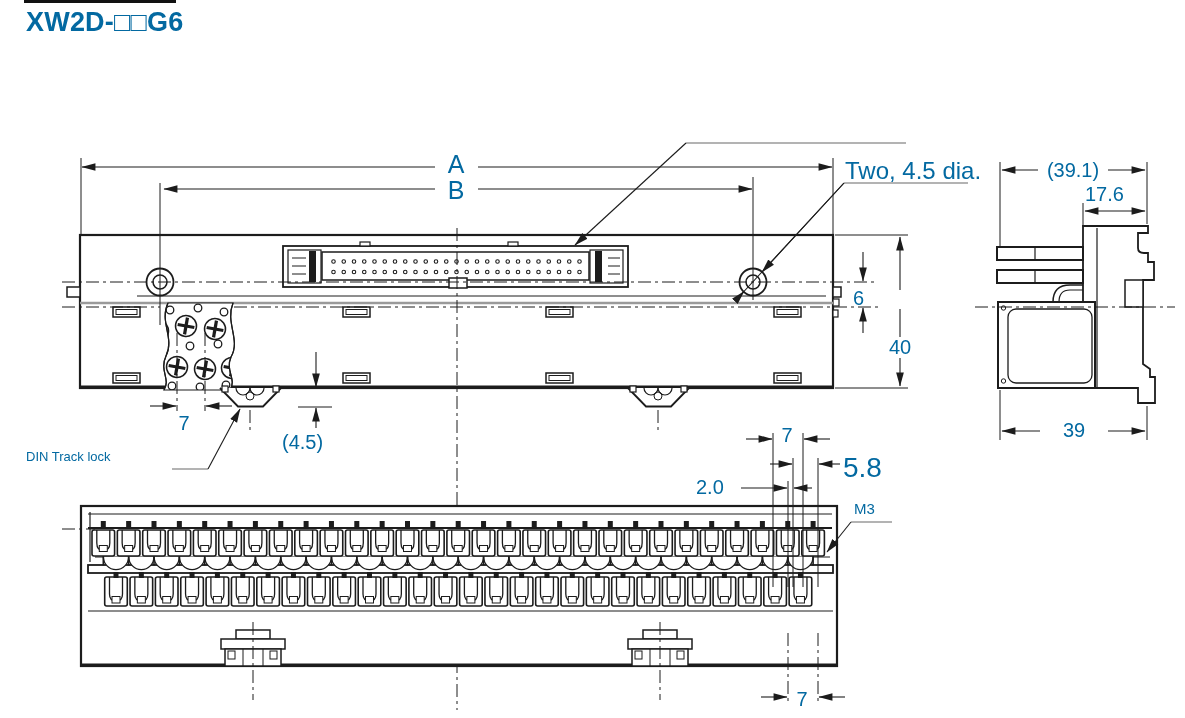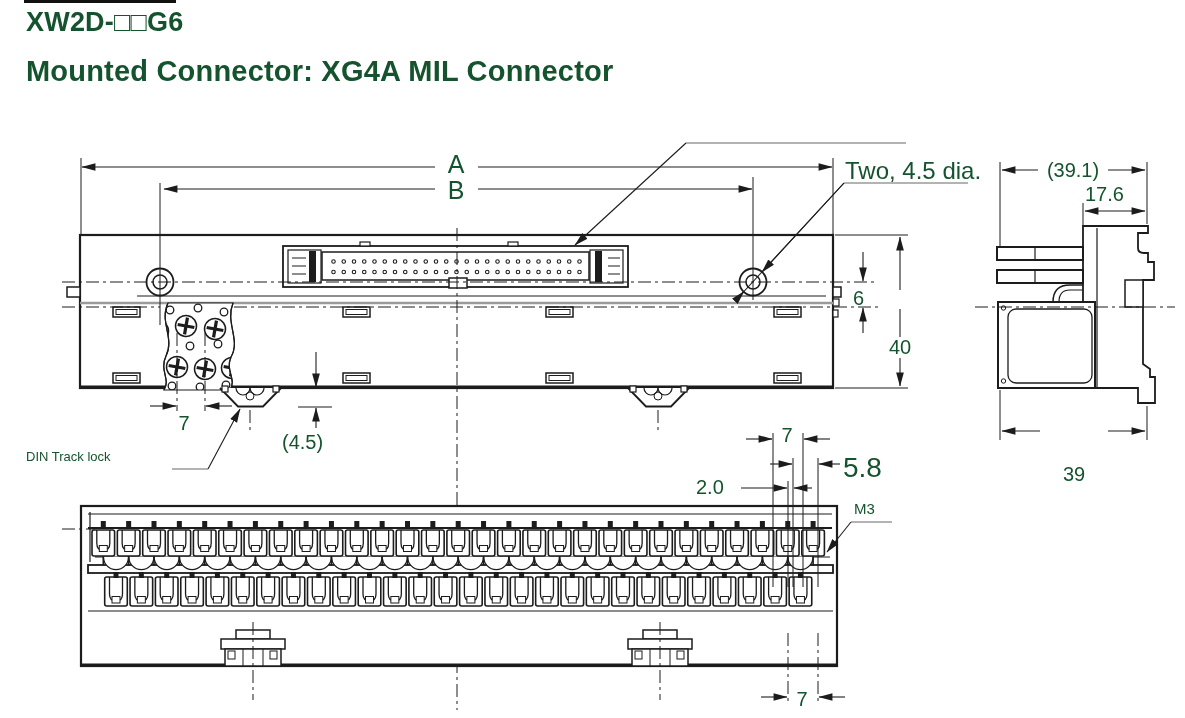--- a/index.html
+++ b/index.html
@@ -1,18 +1,18 @@
 <!DOCTYPE html>
 <html><head>
 <meta charset="utf-8">
 <style>
   html,body{margin:0;padding:0;background:#fff;}
   #stage{position:relative;width:1185px;height:718px;background:#fff;overflow:hidden;
          font-family:"Liberation Sans",sans-serif;color:#1c1c1c;}
-  .lbl{position:absolute;white-space:nowrap;line-height:1.05;color:#14532d;}
+  .lbl{position:absolute;white-space:nowrap;line-height:1.05;color:#0369a1;}
   .ttl{font-weight:bold;letter-spacing:.2px;}
   .ctr{text-align:center;}
   .bgw{background:#fff;}
   #drawing{position:absolute;left:0;top:0;}
   .k{stroke:#1c1c1c;fill:none;}
   .kw{stroke:#1c1c1c;fill:#fff;}
   .kb{fill:#1c1c1c;stroke:none;}
   .g{stroke:#9a9a9a;fill:none;}
   .cl{stroke:#1c1c1c;fill:none;stroke-width:1;stroke-dasharray:13 4 3 4;}
   .x1{stroke-width:1;}.x11{stroke-width:1.1;}.x12{stroke-width:1.2;}.x13{stroke-width:1.3;}
@@ -21,21 +21,20 @@
   .artifact{position:absolute;background:#111;}
 </style>
 </head>
 <body>
 
 <div id="stage">
 
   <div class="artifact" style="left:24px;top:0;width:152px;height:3px;"></div>
 
   <div class="lbl ttl" style="left:26px;top:8px;font-size:27px;">XW2D-□□G6</div>
-  <div class="lbl ttl" style="left:26px;top:56px;font-size:29px;">Mounted Connector: XG4A MIL Connector</div>
 
   <svg id="drawing" width="1185" height="718" viewBox="0 0 1185 718">
     <defs>
       <marker id="arr" viewBox="0 0 12 8" refX="11.5" refY="4" markerWidth="13" markerHeight="8.5" orient="auto-start-reverse">
         <path d="M12,4 L0,0.7 L0,7.3 Z" fill="#1c1c1c"></path>
       </marker>
       <clipPath id="cpScrew">
         <path d="M168,303 C159,322 175,338 166,356 C159,371 171,379 164,390 L230,390 C237,379 225,371 231,357 C241,340 225,323 233,303 Z"></path>
       </clipPath>
       <clipPath id="cpTrapL">
@@ -667,19 +666,19 @@
   <div class="lbl" style="left:845px;top:158px;font-size:24px;">Two, 4.5 dia.</div>
   <div class="lbl ctr bgw" style="left:440px;top:151px;width:32px;font-size:25px;">A</div>
   <div class="lbl ctr bgw" style="left:440px;top:177px;width:32px;font-size:25px;">B</div>
   <div class="lbl ctr bgw" style="left:1038px;top:160px;width:70px;font-size:20px;">(39.1)</div>
   <div class="lbl" style="left:1085px;top:184px;font-size:20px;">17.6</div>
   <div class="lbl" style="left:853px;top:288px;font-size:20px;">6</div>
   <div class="lbl ctr bgw" style="left:883px;top:289px;width:34px;font-size:20px;margin-top:48px;">40</div>
   <div class="lbl ctr" style="left:173px;top:413px;width:22px;font-size:20px;">7</div>
   <div class="lbl" style="left:282px;top:432px;font-size:20px;">(4.5)</div>
   <div class="lbl" style="left:26px;top:450px;font-size:13px;">DIN Track lock</div>
-  <div class="lbl ctr bgw" style="left:1057px;top:420px;width:34px;font-size:20px;margin-top:44px;">39</div>
+  <div class="lbl ctr bgw" style="left:1057px;top:420px;width:34px;font-size:20px;">39</div>
   <div class="lbl ctr" style="left:776px;top:425px;width:22px;font-size:20px;">7</div>
   <div class="lbl" style="left:843px;top:453px;font-size:28px;">5.8</div>
   <div class="lbl" style="left:696px;top:477px;font-size:20px;">2.0</div>
   <div class="lbl" style="left:854px;top:501px;font-size:15px;">M3</div>
   <div class="lbl ctr" style="left:791px;top:689px;width:22px;font-size:20px;">7</div>
 </div>
 
 </body></html>

